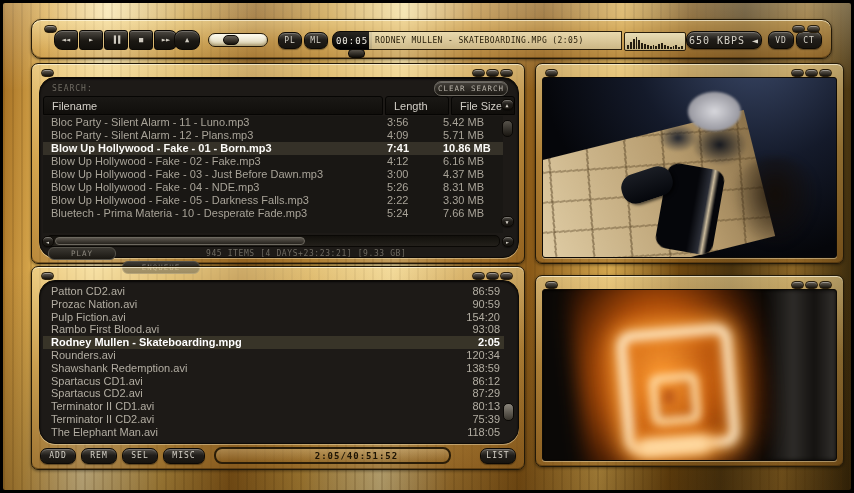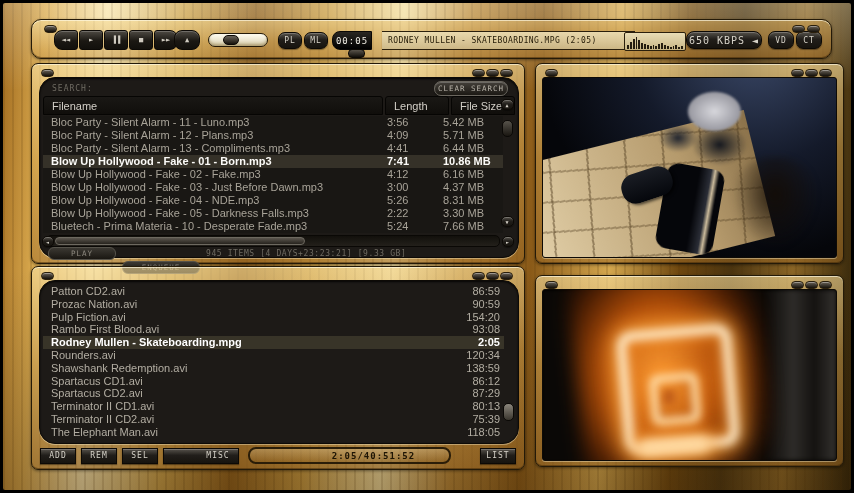--- a/index.html
+++ b/index.html
@@ -43,21 +43,21 @@
           box-shadow:inset 0 -2px 3px rgba(120,95,40,.45);}
   .volknob{position:absolute;left:14px;top:1px;width:14px;height:8px;border-radius:5px;
            background:linear-gradient(180deg,#6a645a,#17130d);border:1px solid #0c0905;}
   .plbtn{position:absolute;left:246px;top:12px;width:22px;height:15px;}
   .mlbtn{position:absolute;left:272px;top:12px;width:22px;height:15px;}
   .timebox{position:absolute;left:300px;top:11px;width:38px;height:17px;
            background:linear-gradient(180deg,#2a2722,#000);border:1px solid #0a0805;
            border-radius:8px 0 0 8px;color:#f2efe6;font-size:9px;display:flex;align-items:center;justify-content:center;letter-spacing:1px;}
   .seekknob{position:absolute;left:316px;top:29px;width:15px;height:7px;border-radius:4px;
             background:linear-gradient(180deg,#59534a,#120f0a);border:1px solid #0c0905;}
-  .titlestrip{position:absolute;left:350px;top:11px;width:246px;height:17px;
+  .titlestrip{position:absolute;left:337px;top:11px;width:246px;height:17px;
               background:linear-gradient(180deg, rgba(235,221,180,.92), rgba(206,188,142,.88));
               border:1px solid #2a1f0c;border-left:none;color:#231a06;font-size:8px;letter-spacing:.4px;
               display:flex;align-items:center;padding-left:6px;overflow:hidden;white-space:nowrap;}
   .analyzer{position:absolute;left:592px;top:12px;width:56px;height:15px;
             background:linear-gradient(180deg,#e9ddb6,#c7b584);border:1px solid #2a1f0c;border-radius:2px;
             display:flex;align-items:flex-end;gap:1px;padding:1px 2px;}
   .abar{width:2px;background:#241d10;}
   .bitrate{position:absolute;left:654px;top:11px;width:74px;height:16px;border-radius:8px;font-size:10px;}
   .vdbtn{position:absolute;left:736px;top:11px;width:24px;height:16px;}
   .ctbtn{position:absolute;left:764px;top:11px;width:24px;height:16px;}
@@ -121,23 +121,23 @@
   .playlist{left:28px;top:263px;width:492px;height:202px;}
   .pl-panel{left:7px;top:13px;width:478px;height:162px;}
   .prows{position:absolute;left:3px;top:4px;right:14px;bottom:4px;font-family:"Liberation Sans",sans-serif;
          font-size:11px;color:#b2ada2;overflow:hidden;}
   .prow{display:flex;height:12.8px;line-height:12.8px;padding:0 4px 0 8px;white-space:nowrap;}
   .prow .p-name{flex:1;overflow:hidden;}
   .prow.current{background:#383428;color:#ffffff;font-weight:bold;}
   .pthumb{position:absolute;right:4px;bottom:22px;width:9px;height:16px;border-radius:5px;
           background:linear-gradient(180deg,#8b867c,#3a362e);border:1px solid #0b0906;}
   .plbottom{position:absolute;left:8px;top:181px;right:8px;height:15px;display:flex;align-items:center;gap:5px;}
-  .plb{height:14px;border-radius:0;font-size:8px;}
+  .plb{height:14px;border-radius:7px;font-size:8px;}
   .b-add,.b-rem,.b-sel{width:34px;}
-  .b-misc{width:40px;padding-left:34px;}
+  .b-misc{width:40px;}
   .pl-display{flex:1;height:13px;margin:0 4px;border:2px solid #2a1d08;border-radius:8px;
               display:flex;align-items:center;justify-content:center;color:#1d1404;font-size:9px;font-weight:bold;letter-spacing:1px;
               background:linear-gradient(180deg, rgba(255,240,200,.25), rgba(120,80,20,.18));padding-left:48px;}
   .b-list{width:34px;margin-left:20px;}
 
   
   .vizwin{left:532px;top:272px;width:307px;height:190px;}
   .viz{left:6px;top:13px;width:293px;height:170px;background:#0a0806;overflow:hidden;border-radius:3px;}
   .z-band{position:absolute;right:0;top:0;width:72px;height:100%;
           background:linear-gradient(90deg, rgba(30,28,26,0), #2e2c29 40%, #141210 70%, #33312e);filter:blur(2px);}
@@ -249,25 +249,20 @@
               <span class="c-len">3:56</span>
               <span class="c-size">5.42 MB</span>
             </div>
 
             <div class="lrow">
               <span class="c-file">Bloc Party - Silent Alarm - 12 - Plans.mp3</span>
               <span class="c-len">4:09</span>
               <span class="c-size">5.71 MB</span>
             </div>
 
-            <div class="lrow">
-              <span class="c-file">Bloc Party - Silent Alarm - 13 - Compliments.mp3</span>
-              <span class="c-len">4:41</span>
-              <span class="c-size">6.44 MB</span>
-            </div>
 
             <div class="lrow selected">
               <span class="c-file">Blow Up Hollywood - Fake - 01 - Born.mp3</span>
               <span class="c-len">7:41</span>
               <span class="c-size">10.86 MB</span>
             </div>
 
             <div class="lrow">
               <span class="c-file">Blow Up Hollywood - Fake - 02 - Fake.mp3</span>
               <span class="c-len">4:12</span>

